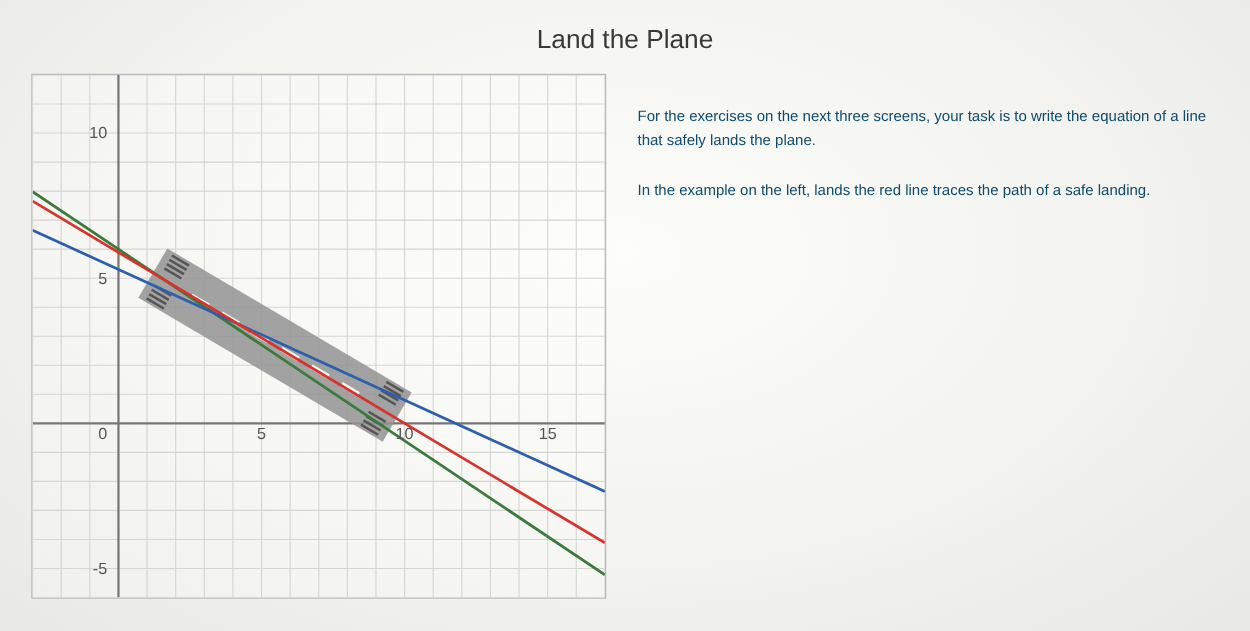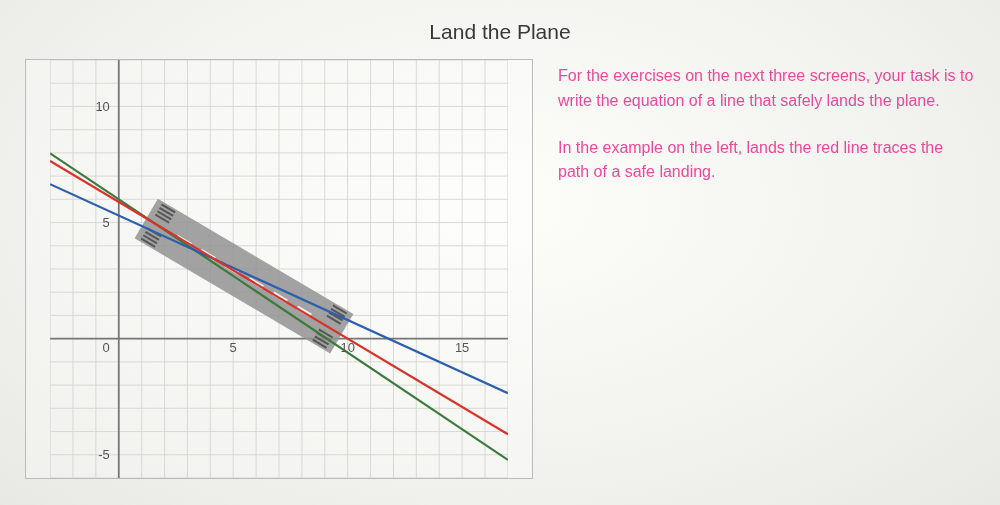--- a/index.html
+++ b/index.html
@@ -23,35 +23,36 @@
       color: #383838;
       margin-bottom: 15px;
       font-weight: 400;
       width: 100%;
     }
     .content {
       display: flex;
       gap: 25px;
     }
     .graph-box {
-      width: 508px;
+      width: 460px;
       height: 420px;
       border: 1px solid #bbb;
       flex-shrink: 0;
       background: rgba(255,255,255,0.3);
     }
     .text-side {
       flex: 1;
       padding-top: 5px;
     }
     .text-side p {
-      font-size: 16px;
+      font-size: 12px;
       line-height: 1.55;
-      color: #ec4899;
+      color: #0c4a6e;
       margin-bottom: 22px;
+      margin-top: 20px;
     }
     svg { width: 100%; height: 100%; display: block; }
   </style>
 </head>
 <body>
 
 <div class="container">
   <h1 class="title">Land the Plane</h1>
   <div class="content">
     <div class="graph-box">

